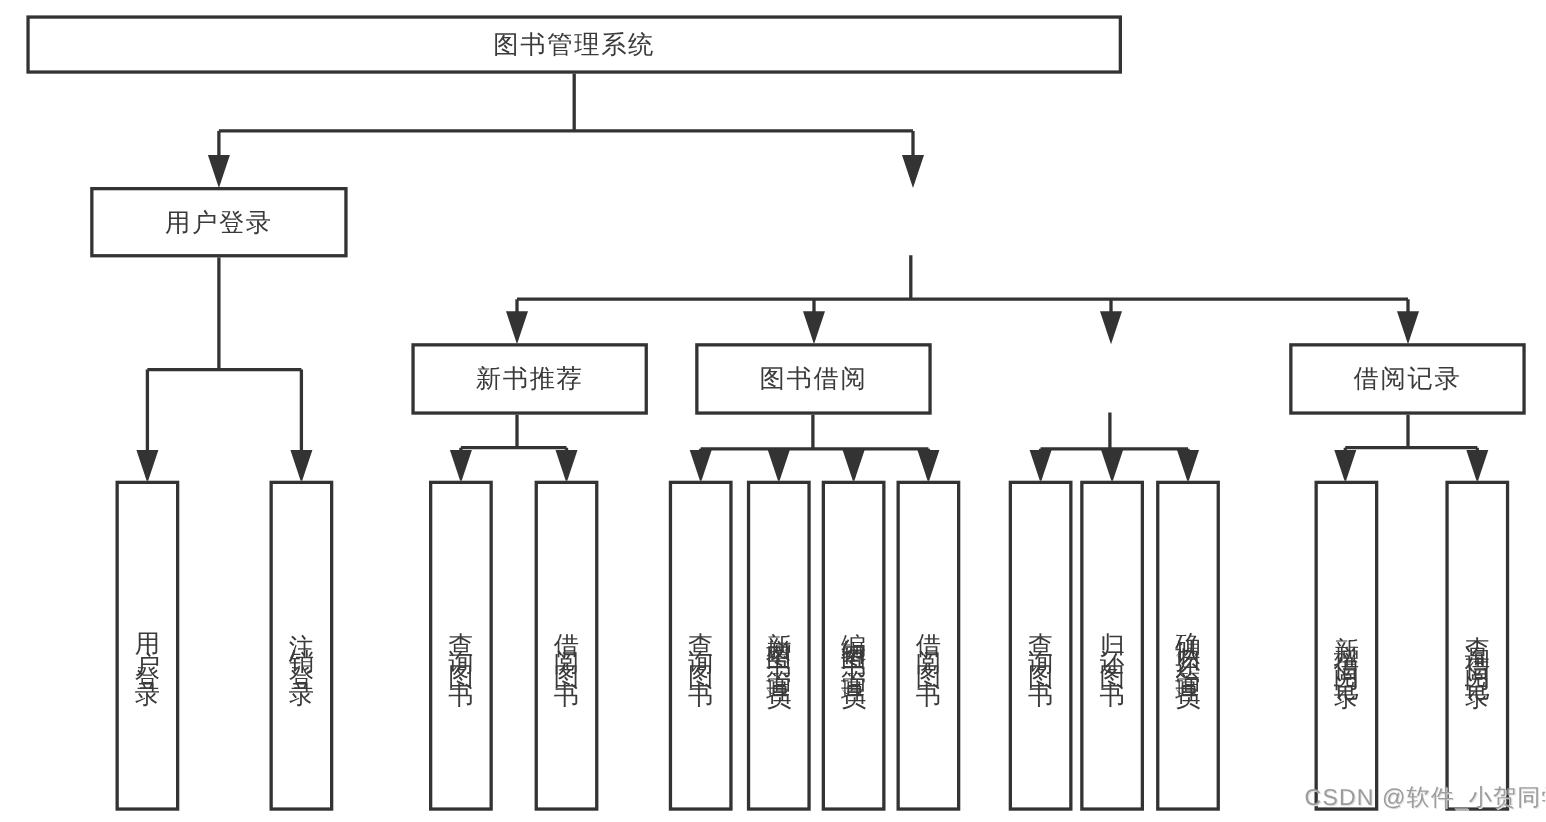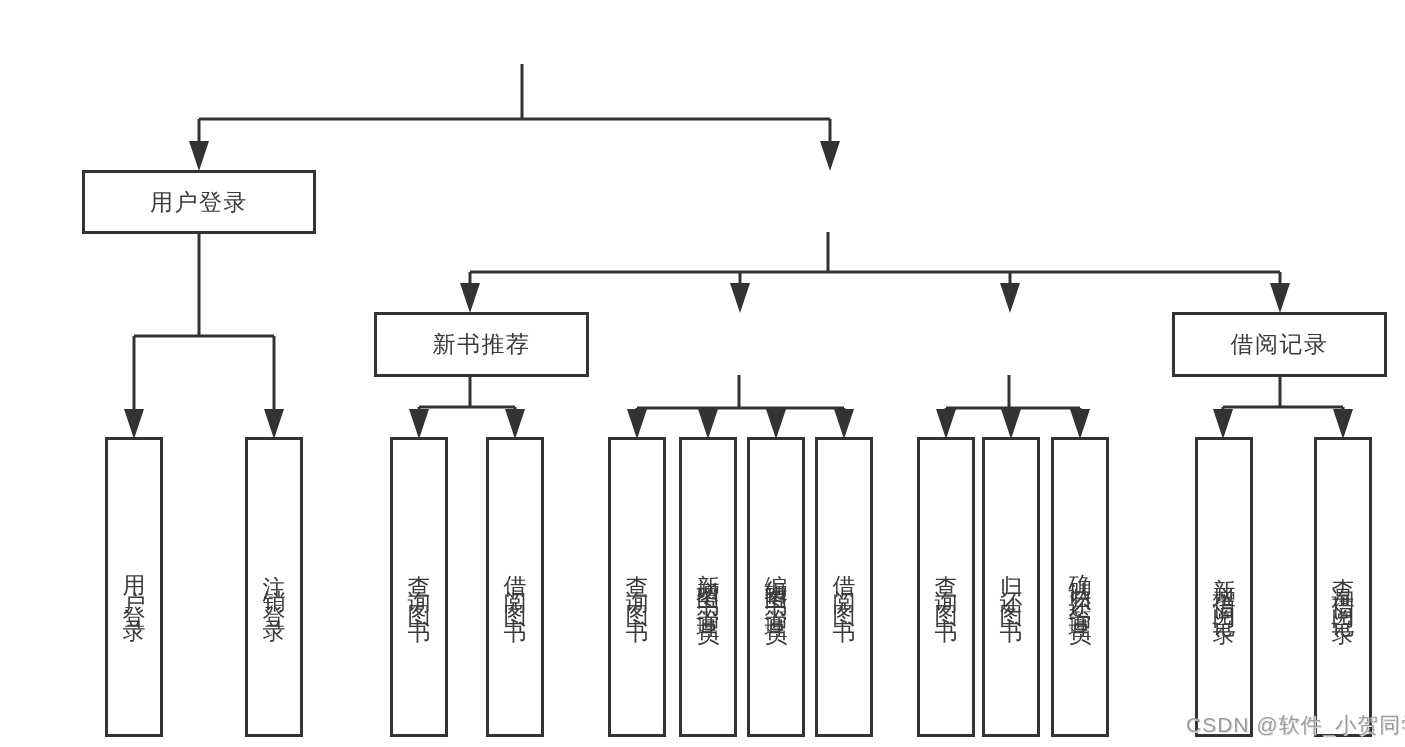--- a/index.html
+++ b/index.html
@@ -57,27 +57,33 @@
     <polygon points="698,409 718,409 708,439"></polygon>
     <polygon points="766,409 786,409 776,439"></polygon>
     <polygon points="834,409 854,409 844,439"></polygon>
     <polygon points="936,409 956,409 946,439"></polygon>
     <polygon points="1001,409 1021,409 1011,439"></polygon>
     <polygon points="1070,409 1090,409 1080,439"></polygon>
     <polygon points="1213,409 1233,409 1223,439"></polygon>
     <polygon points="1333,409 1353,409 1343,439"></polygon>
   </svg>
 
+  <div class="box" style="left:24px;top:14px;width:996px;height:53px">
+    <span class="hlabel">图书管理系统</span>
+  </div>
 
   <div class="box" style="left:82px;top:170px;width:234px;height:64px">
     <span class="hlabel">用户登录</span>
   </div>
 
   <div class="box" style="left:374px;top:312px;width:215px;height:65px">
     <span class="hlabel">新书推荐</span>
+  </div>
+  <div class="box" style="left:632px;top:312px;width:215px;height:65px">
+    <span class="hlabel">图书借阅</span>
   </div>
   <div class="box" style="left:1172px;top:312px;width:215px;height:65px">
     <span class="hlabel">借阅记录</span>
   </div>
 
   <div class="box leaf" style="left:105px">
     <span class="vlabel">用户登录</span>
   </div>
   <div class="box leaf" style="left:245px">
     <span class="vlabel">注销登录</span>

